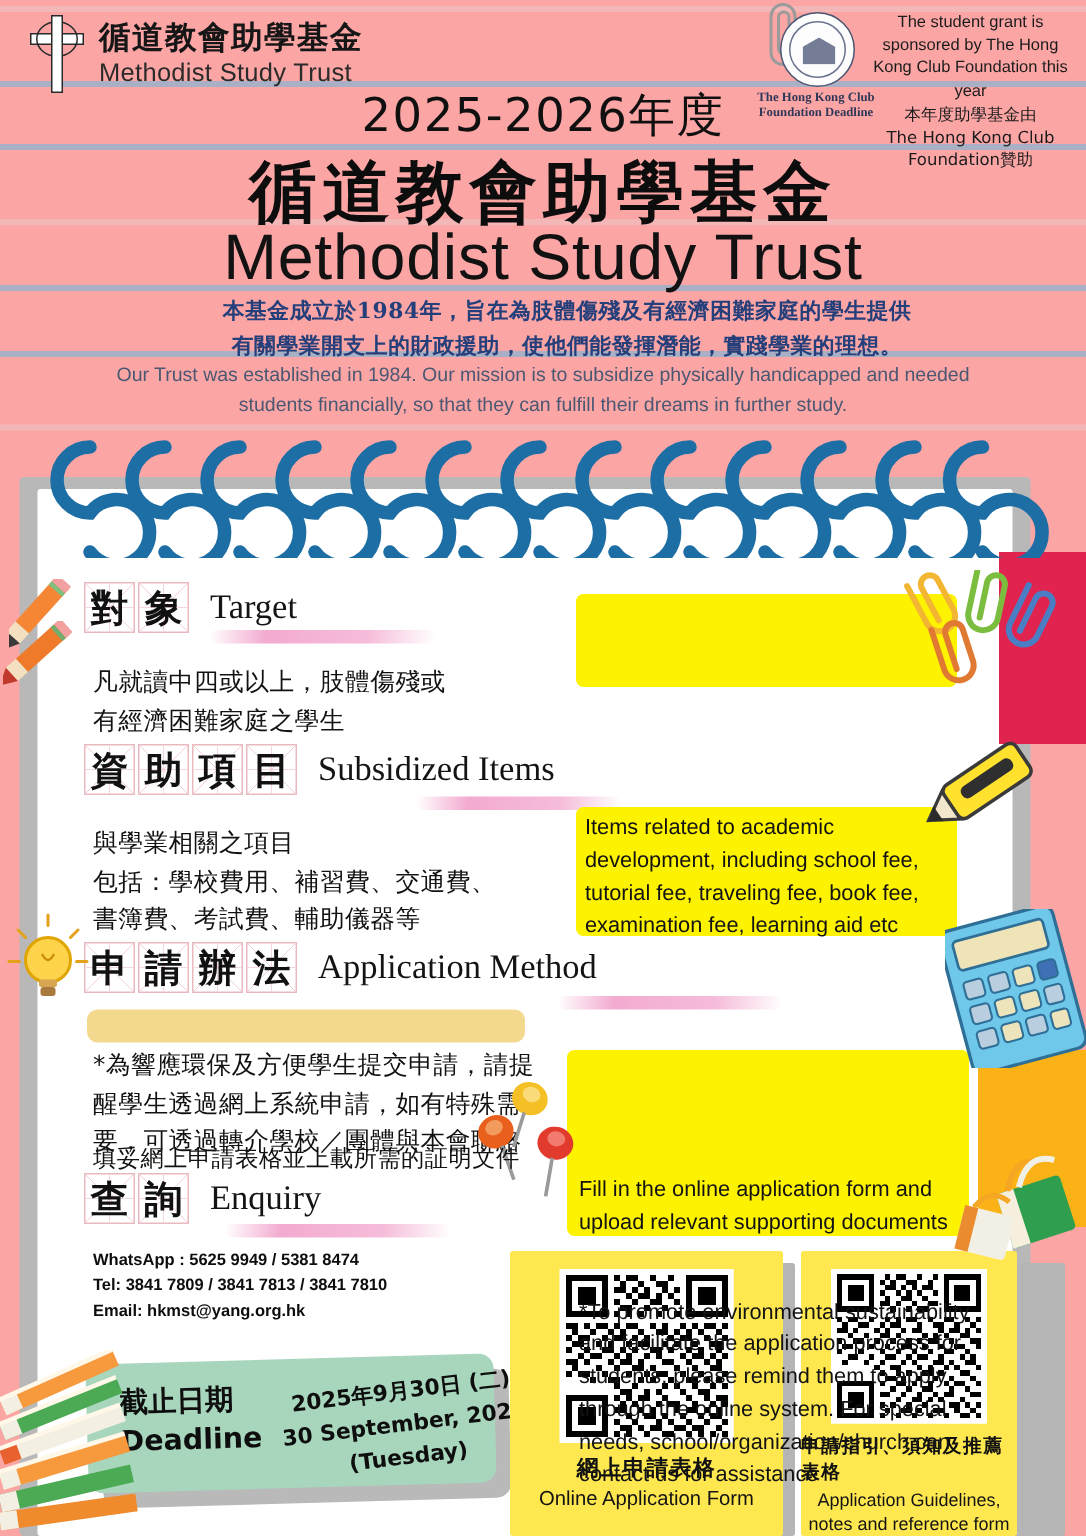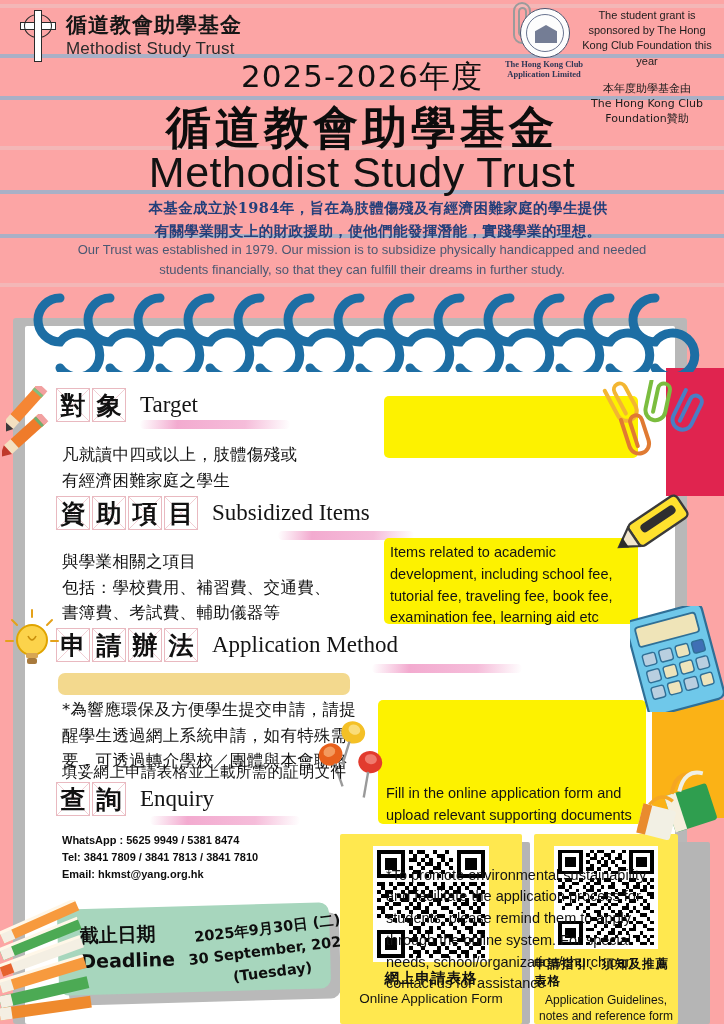--- a/index.html
+++ b/index.html
@@ -137,39 +137,39 @@
     </div>
   </div>
 
   <div class="clip-hdr">
       <i class="o"></i>
       <i class="i2"></i>
     </div>
   <div class="hkclub-seal"></div>
   <div class="hkclub-cap">
     <div>The Hong Kong Club</div>
-    <div>Application Limited</div>
+    <div>Foundation Deadline</div>
   </div>
 
   <div class="spons">
     <div>The student grant is sponsored by The Hong Kong Club Foundation this year</div>
-    <div class="zh" style="margin-top:12px">本年度助學基金由</div>
+    <div class="zh" style="margin-top:0">本年度助學基金由</div>
     <div class="zh">The Hong Kong Club Foundation贊助</div>
   </div>
 
   <div class="yr">2025-2026年度</div>
   <div class="t-zh">循道教會助學基金</div>
   <div class="t-en">Methodist Study Trust</div>
 
   <div class="mis-zh">
     <div>本基金成立於1984年，旨在為肢體傷殘及有經濟困難家庭的學生提供</div>
     <div>有關學業開支上的財政援助，使他們能發揮潛能，實踐學業的理想。</div>
   </div>
   <div class="mis-en">
-    <div>Our Trust was established in 1979. Our mission is to subsidize physically handicapped and needed</div>
+    <div>Our Trust was established in 1984. Our mission is to subsidize physically handicapped and needed</div>
     <div>students financially, so that they can fulfill their dreams in further study.</div>
   </div>
 
   <div class="nb-shadow"></div>
   <div class="nb-page"></div>
 
   <div class="redblk"></div>
   <div class="orgblk"></div>
 
   <svg class="spiral" viewBox="0 0 724 86">

